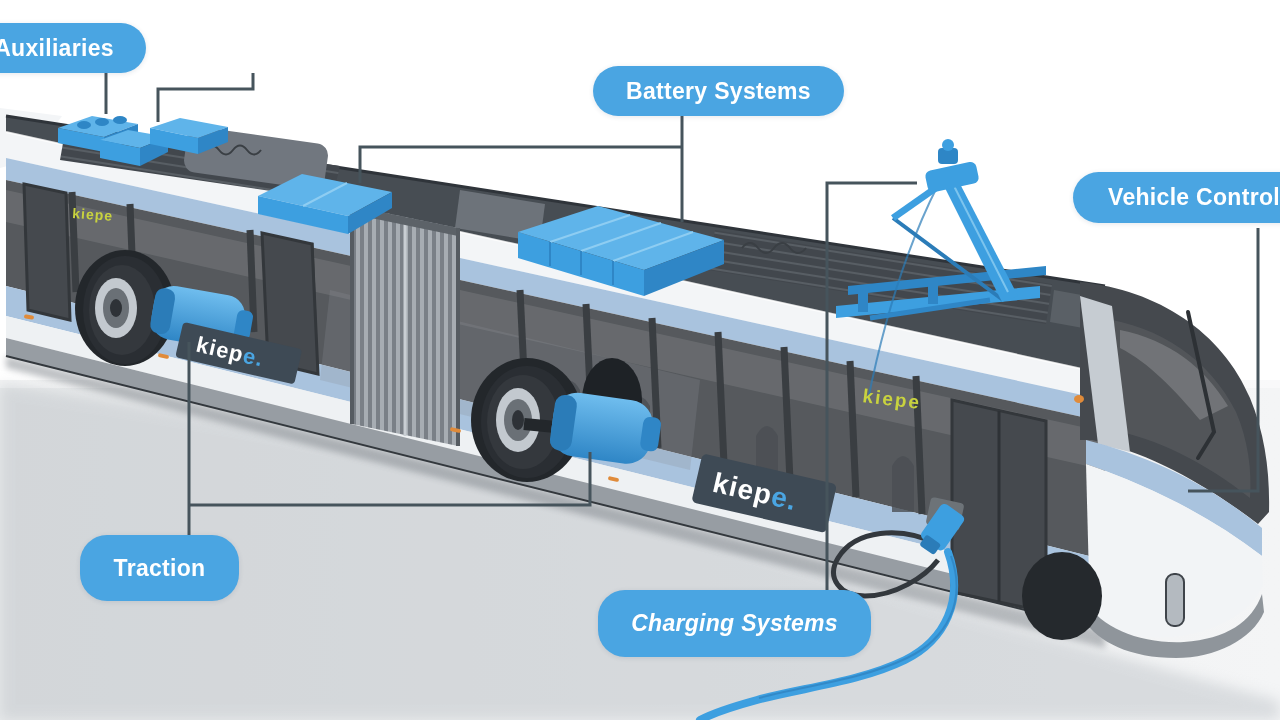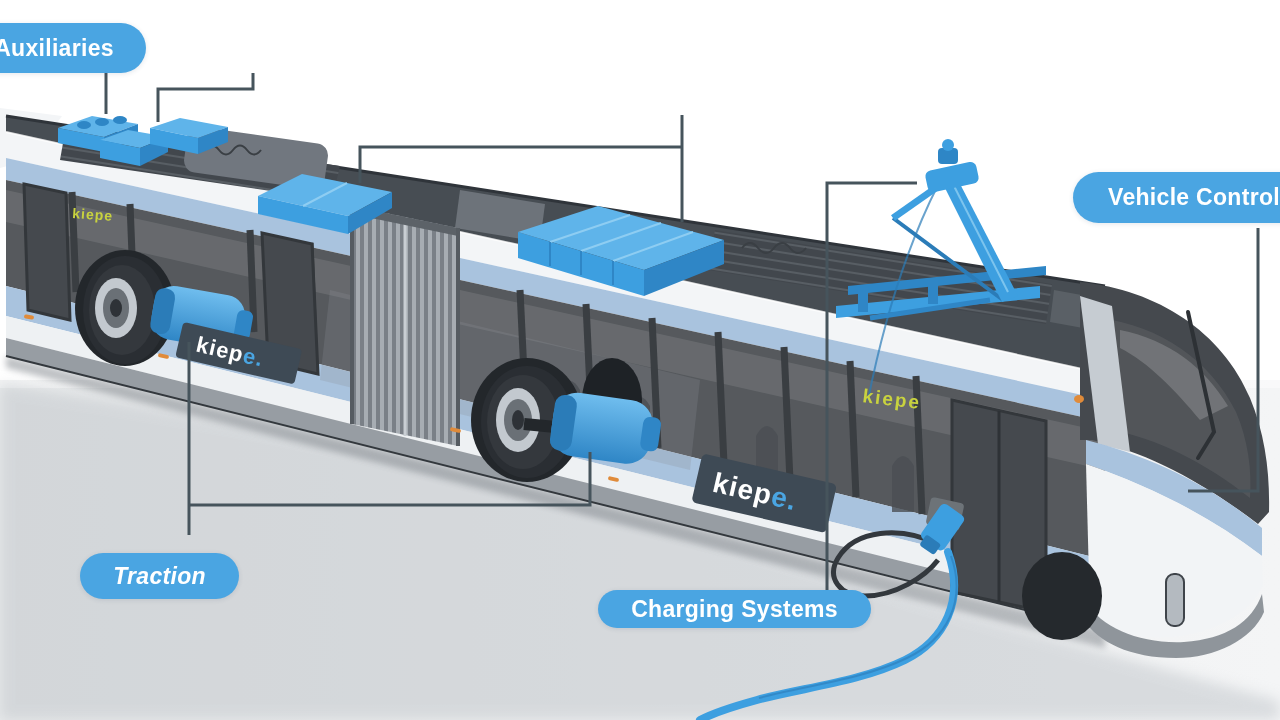--- a/index.html
+++ b/index.html
@@ -18,22 +18,22 @@
     display:flex;align-items:center;justify-content:center;
     border-radius:27px;
     box-sizing:border-box;
     white-space:nowrap;
     box-shadow:0 1px 5px rgba(30,60,90,.12);
   }
   #pill-aux      {left:-38px;  top:23px;  width:184px; height:50px;}
   #pill-power    {left:199px;  top:26px;  width:271px; height:48px;}
   #pill-battery  {left:593px;  top:66px;  width:251px; height:50px;}
   #pill-vehicle  {left:1073px; top:172px; width:242px; height:51px;}
-  #pill-traction {left:80px;   top:553px; width:159px; height:46px;font-style:italic;}
-  #pill-charging {left:598px;  top:590px; width:273px; height:38px;}
+  #pill-traction {left:80px;   top:535px; width:159px; height:66px;}
+  #pill-charging {left:598px;  top:590px; width:273px; height:67px;font-style:italic;}
 </style>
 </head>
 <body>
 
 <div class="stage">
 
 <svg class="scene" width="1280" height="720" viewBox="0 0 1280 720">
   <defs>
     <linearGradient id="floorGrad" x1="0" y1="0" x2="1" y2="0">
       <stop offset="0" stop-color="#e8eaeb"></stop>
@@ -270,17 +270,18 @@
     <polyline points="682,115 682,222"></polyline>
     <polyline points="682,147 360,147 360,183"></polyline>
     <polyline points="827,590 827,183 917,183"></polyline>
     <polyline points="189,535 189,342"></polyline>
     <polyline points="189,505 590,505 590,452"></polyline>
     <polyline points="1258,228 1258,491 1188,491"></polyline>
   </g>
 </svg>
 
 <div class="pill" id="pill-aux">Auxiliaries</div>
+<div class="pill" id="pill-battery">Battery Systems</div>
 <div class="pill" id="pill-vehicle">Vehicle Control</div>
 <div class="pill" id="pill-traction">Traction</div>
 <div class="pill" id="pill-charging">Charging Systems</div>
 
 </div>
 
 </body></html>

